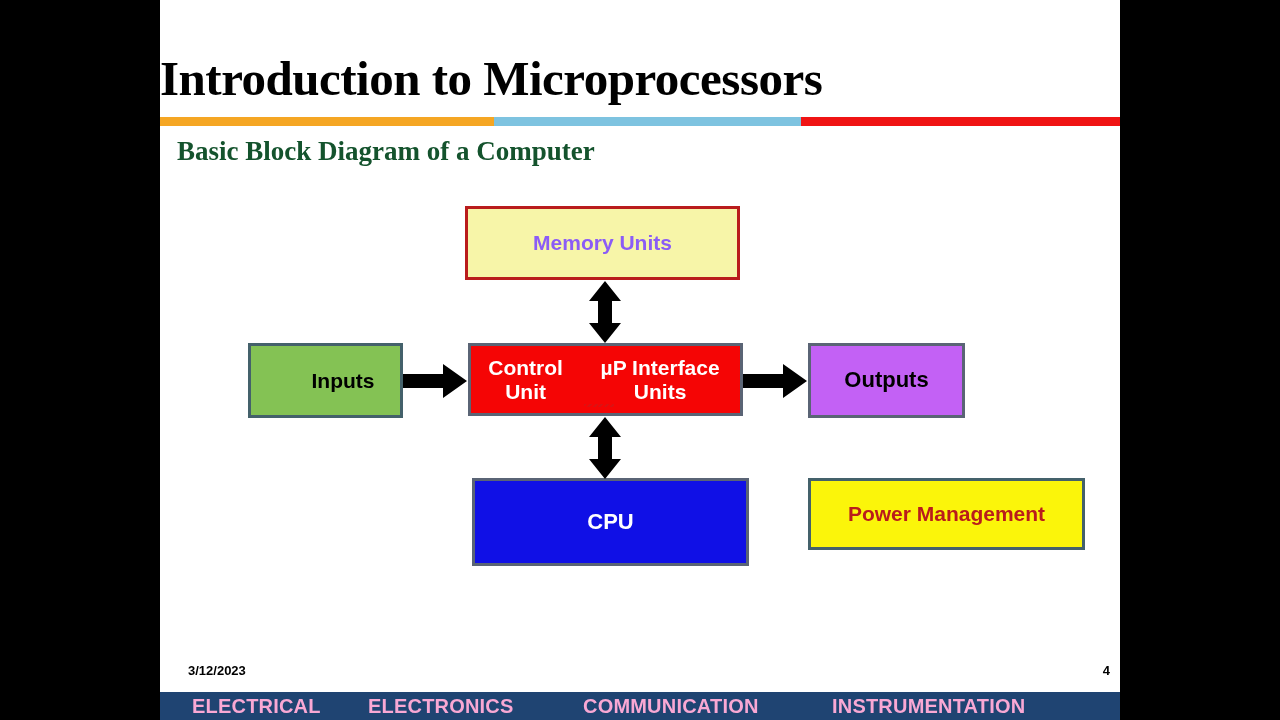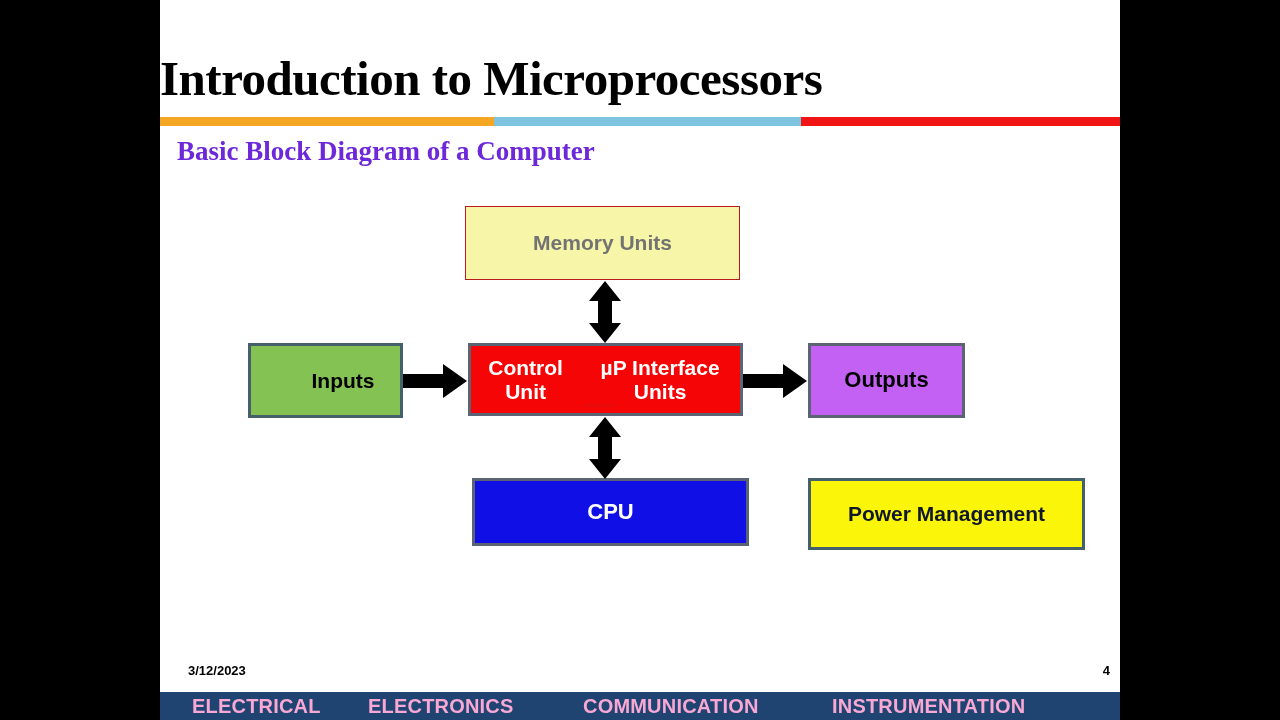--- a/index.html
+++ b/index.html
@@ -60,21 +60,21 @@
   .divider .seg-red    { width: 319px; height: 9px; background: #f01414; }
 
   
   .subtitle {
     position: absolute;
     left: 17px;
     top: 136px;
     font-family: "Liberation Serif", serif;
     font-weight: bold;
     font-size: 27px;
-    color: #6d28d9;
+    color: #14532d;
     white-space: nowrap;
   }
 
   
   .diagram {
     position: absolute;
     left: 0px;
     top: 0px;
     width: 960px;
     height: 640px;
@@ -87,23 +87,23 @@
     justify-content: center;
     text-align: center;
     font-family: "Liberation Sans", sans-serif;
     font-weight: bold;
     line-height: 1.12;
   }
 
   .node-memory {
     left: 305px; top: 206px; width: 275px; height: 74px;
     background: #f7f5a8;
-    border: 1px solid #b91c1c;
-    font-size: 21px;
-    color: #737373;
+    border: 3px solid #b91c1c;
+    font-size: 21px;
+    color: #8b5cf6;
   }
   .node-inputs {
     left: 88px; top: 343px; width: 155px; height: 75px;
     background: #84c254;
     border: 3px solid #44616b;
     font-size: 21px;
     color: #000000;
     padding-left: 35px;
   }
   .node-control {
@@ -127,32 +127,32 @@
     opacity: 0.85;
   }
   .node-outputs {
     left: 648px; top: 343px; width: 157px; height: 75px;
     background: #c361f5;
     border: 3px solid #5a6475;
     font-size: 22px;
     color: #000000;
   }
   .node-cpu {
-    left: 312px; top: 478px; width: 277px; height: 68px;
+    left: 312px; top: 478px; width: 277px; height: 88px;
     background: #1010e6;
     border: 3px solid #5a6475;
     font-size: 22px;
     color: #ffffff;
   }
   .node-power {
     left: 648px; top: 478px; width: 277px; height: 72px;
     background: #fbf50a;
     border: 3px solid #44616b;
     font-size: 21px;
-    color: #0f172a;
+    color: #b91c1c;
   }
 
   
   .arrow { position: absolute; }
   .arrow svg { display: block; }
   .arrow-mem-ctrl { left: 427px; top: 281px; }
   .arrow-ctrl-cpu { left: 427px; top: 417px; }
   .arrow-in-ctrl  { left: 243px; top: 364px; }
   .arrow-ctrl-out { left: 583px; top: 364px; }
 

